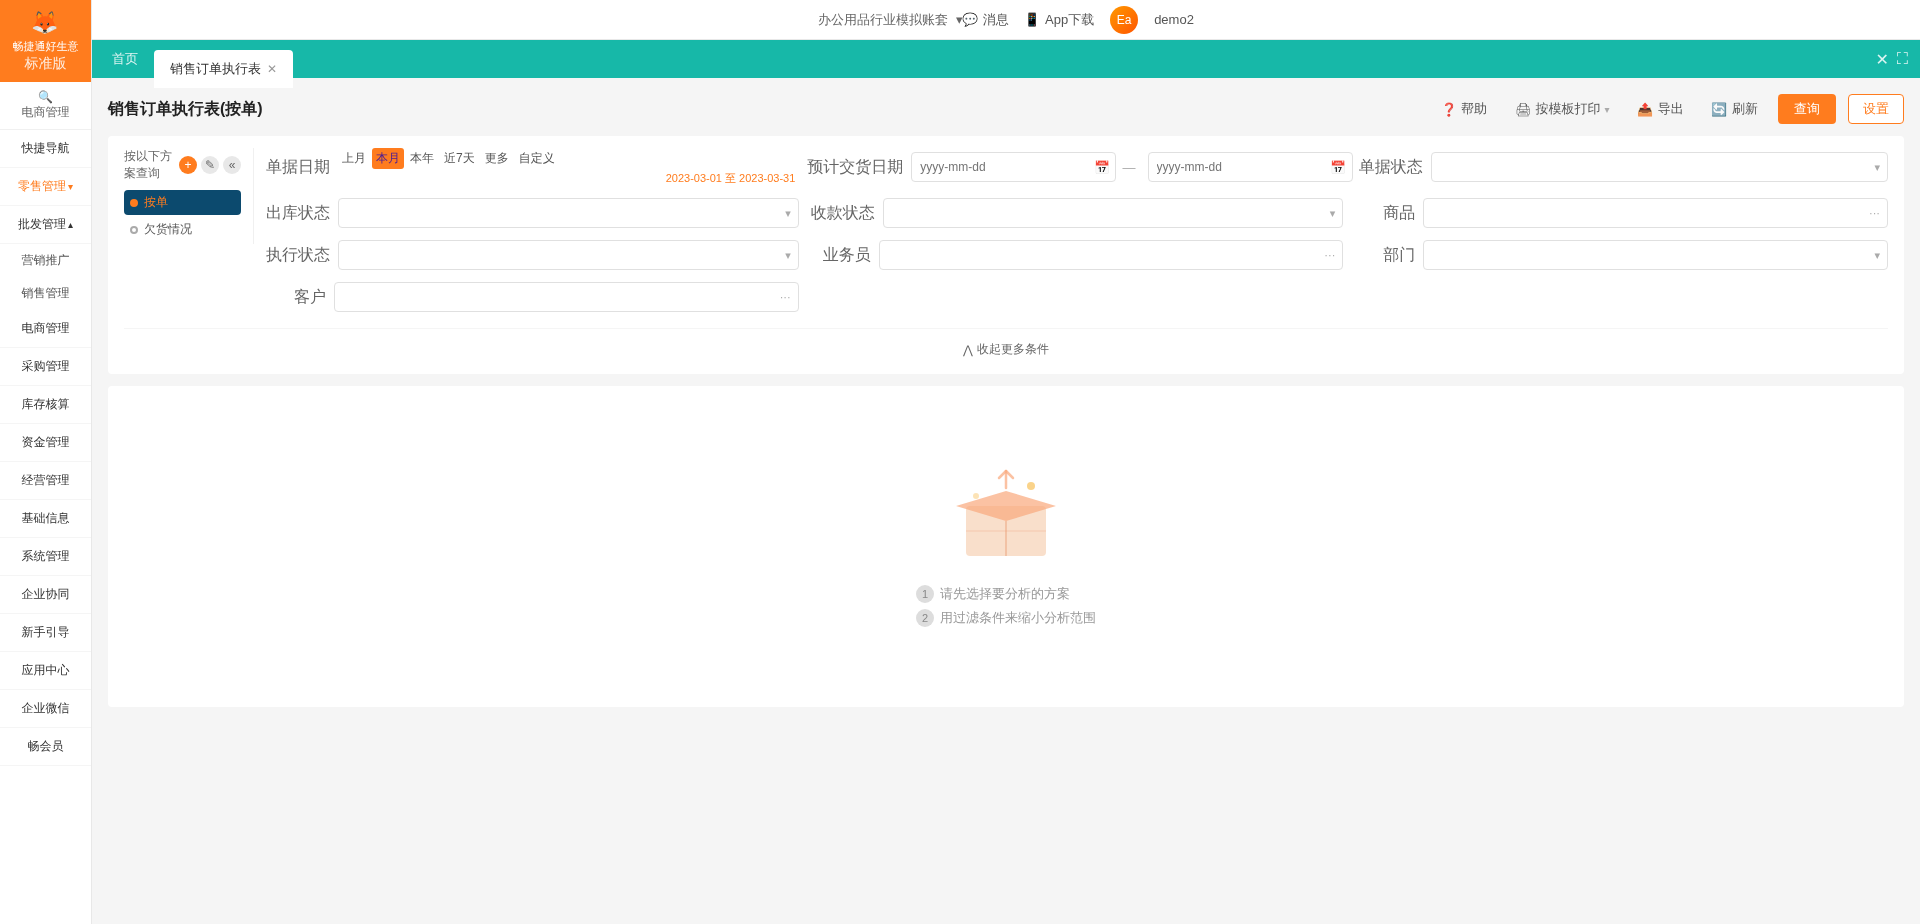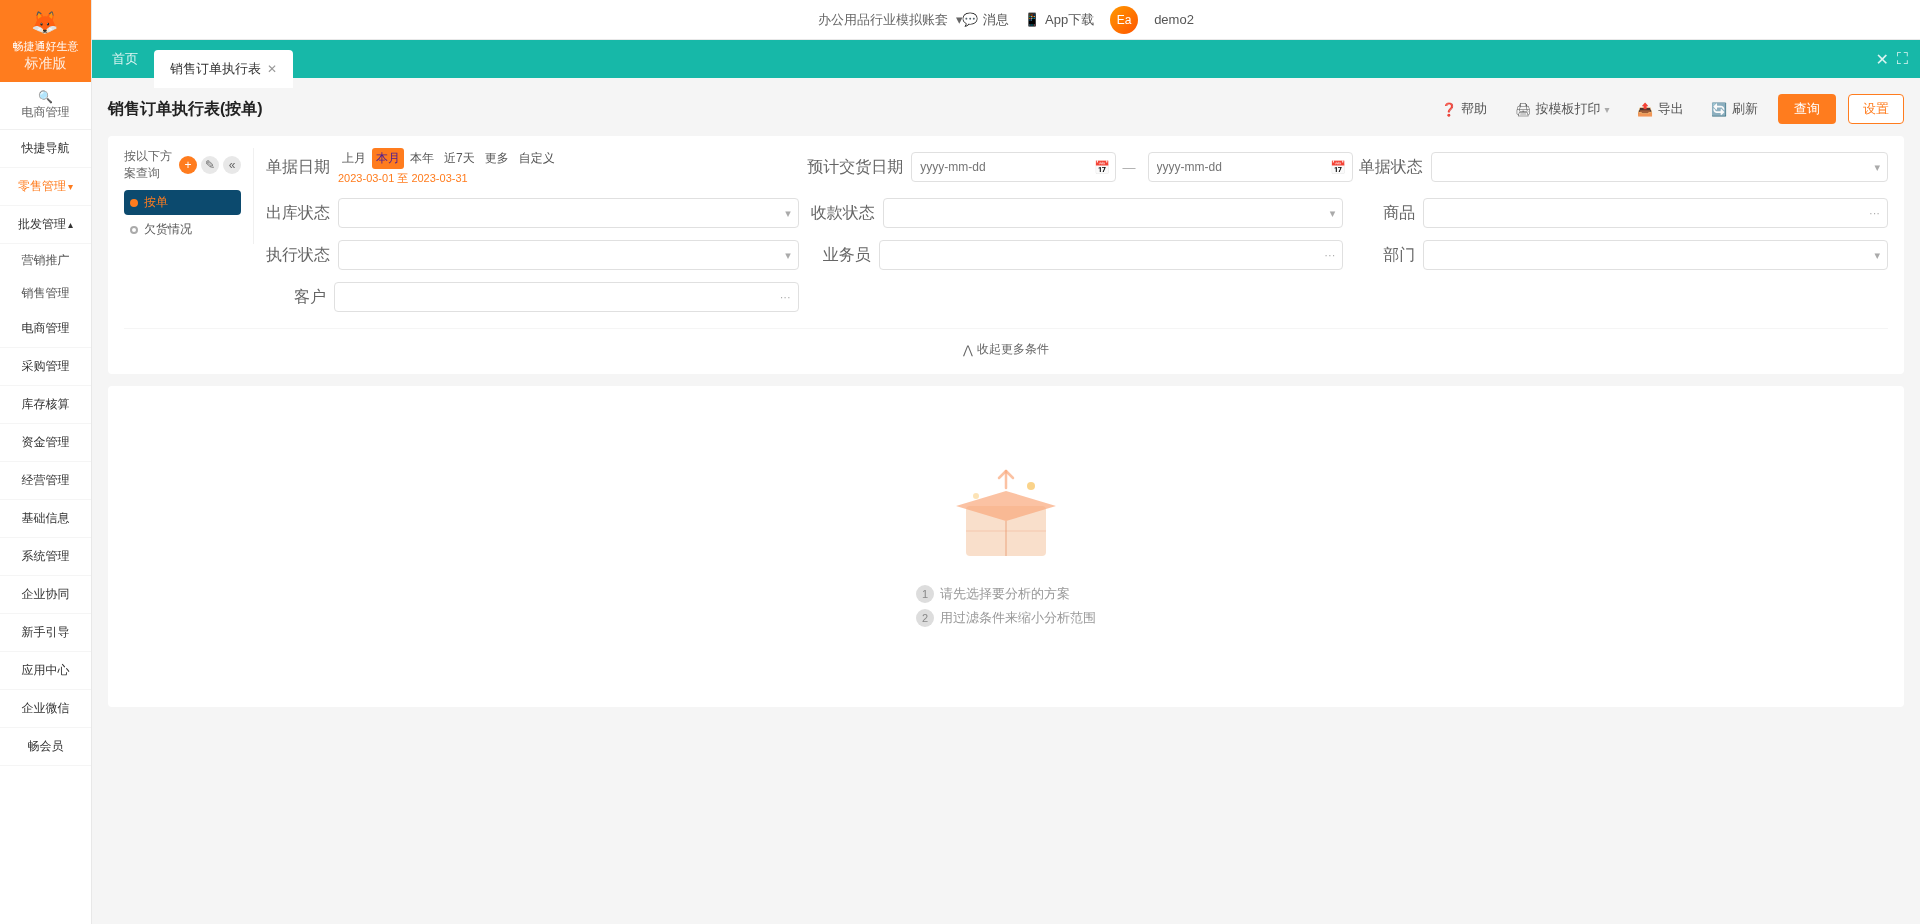--- a/index.html
+++ b/index.html
@@ -448,20 +448,21 @@
     .box-svg-wrap {
       margin-bottom: 16px;
     }
 
     
     .inline-date-range {
       font-size: 11px;
       color: #ff7c1e;
       margin-top: 2px;
       display: block;
+      text-align: right;
     }
 
     .filter-date-group {
       display: flex;
       flex-direction: column;
       flex: 1;
     }
   </style>
 </head>
 <body>

